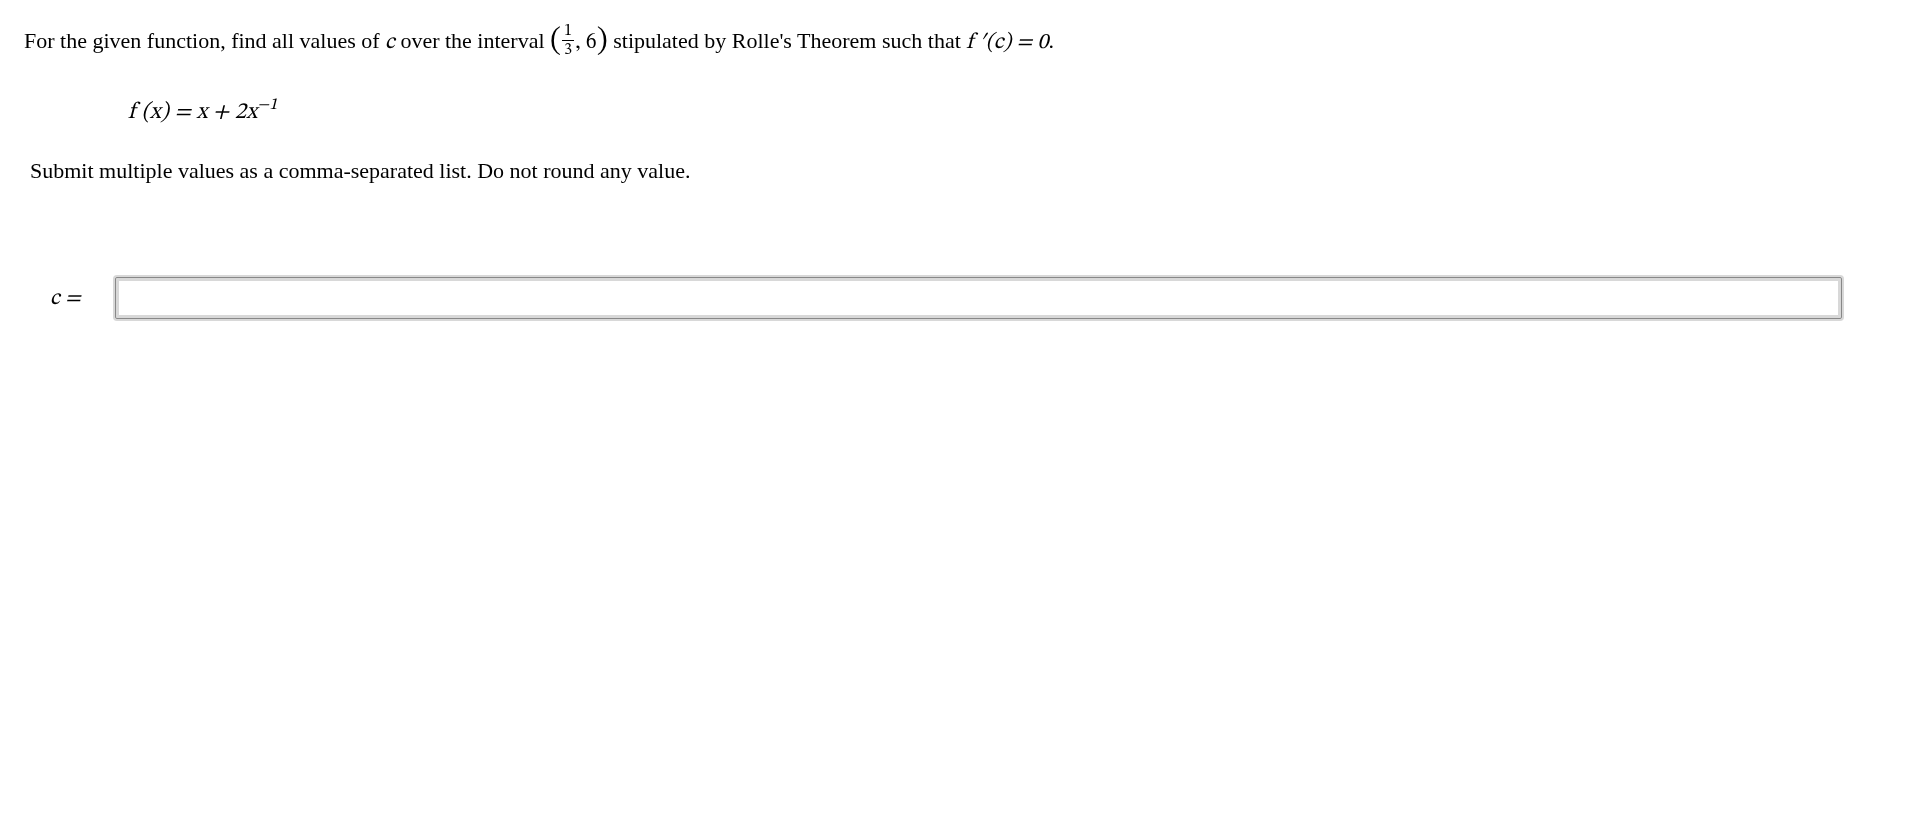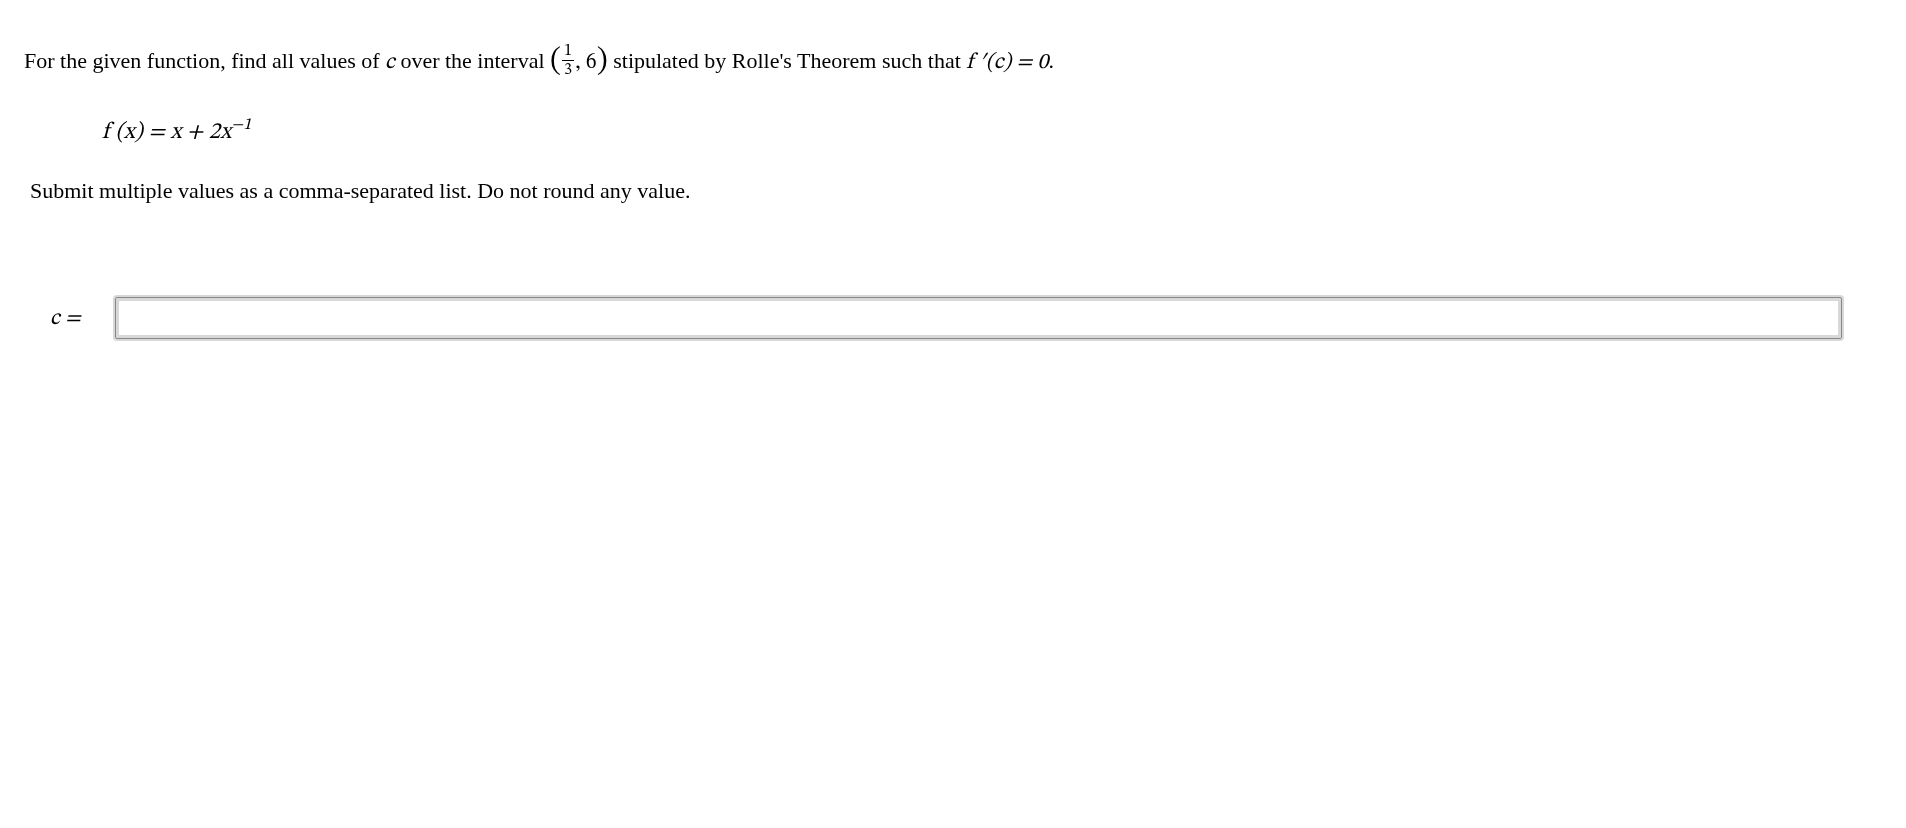--- a/index.html
+++ b/index.html
@@ -12,24 +12,23 @@
       font-size: 22px;
       color: #000;
       background: #fff;
       padding: 20px 24px;
       width: 1906px;
       height: 828px;
     }
     .question-text {
       line-height: 1.5;
       margin-bottom: 28px;
-      margin-top: 20px;
     }
     .function-def {
-      margin-left: 78px;
+      margin-left: 104px;
       margin-bottom: 28px;
       font-style: italic;
       font-size: 23px;
     }
     .instruction {
       line-height: 1.5;
       margin-bottom: 90px;
       margin-left: 6px;
     }
     .answer-row {

